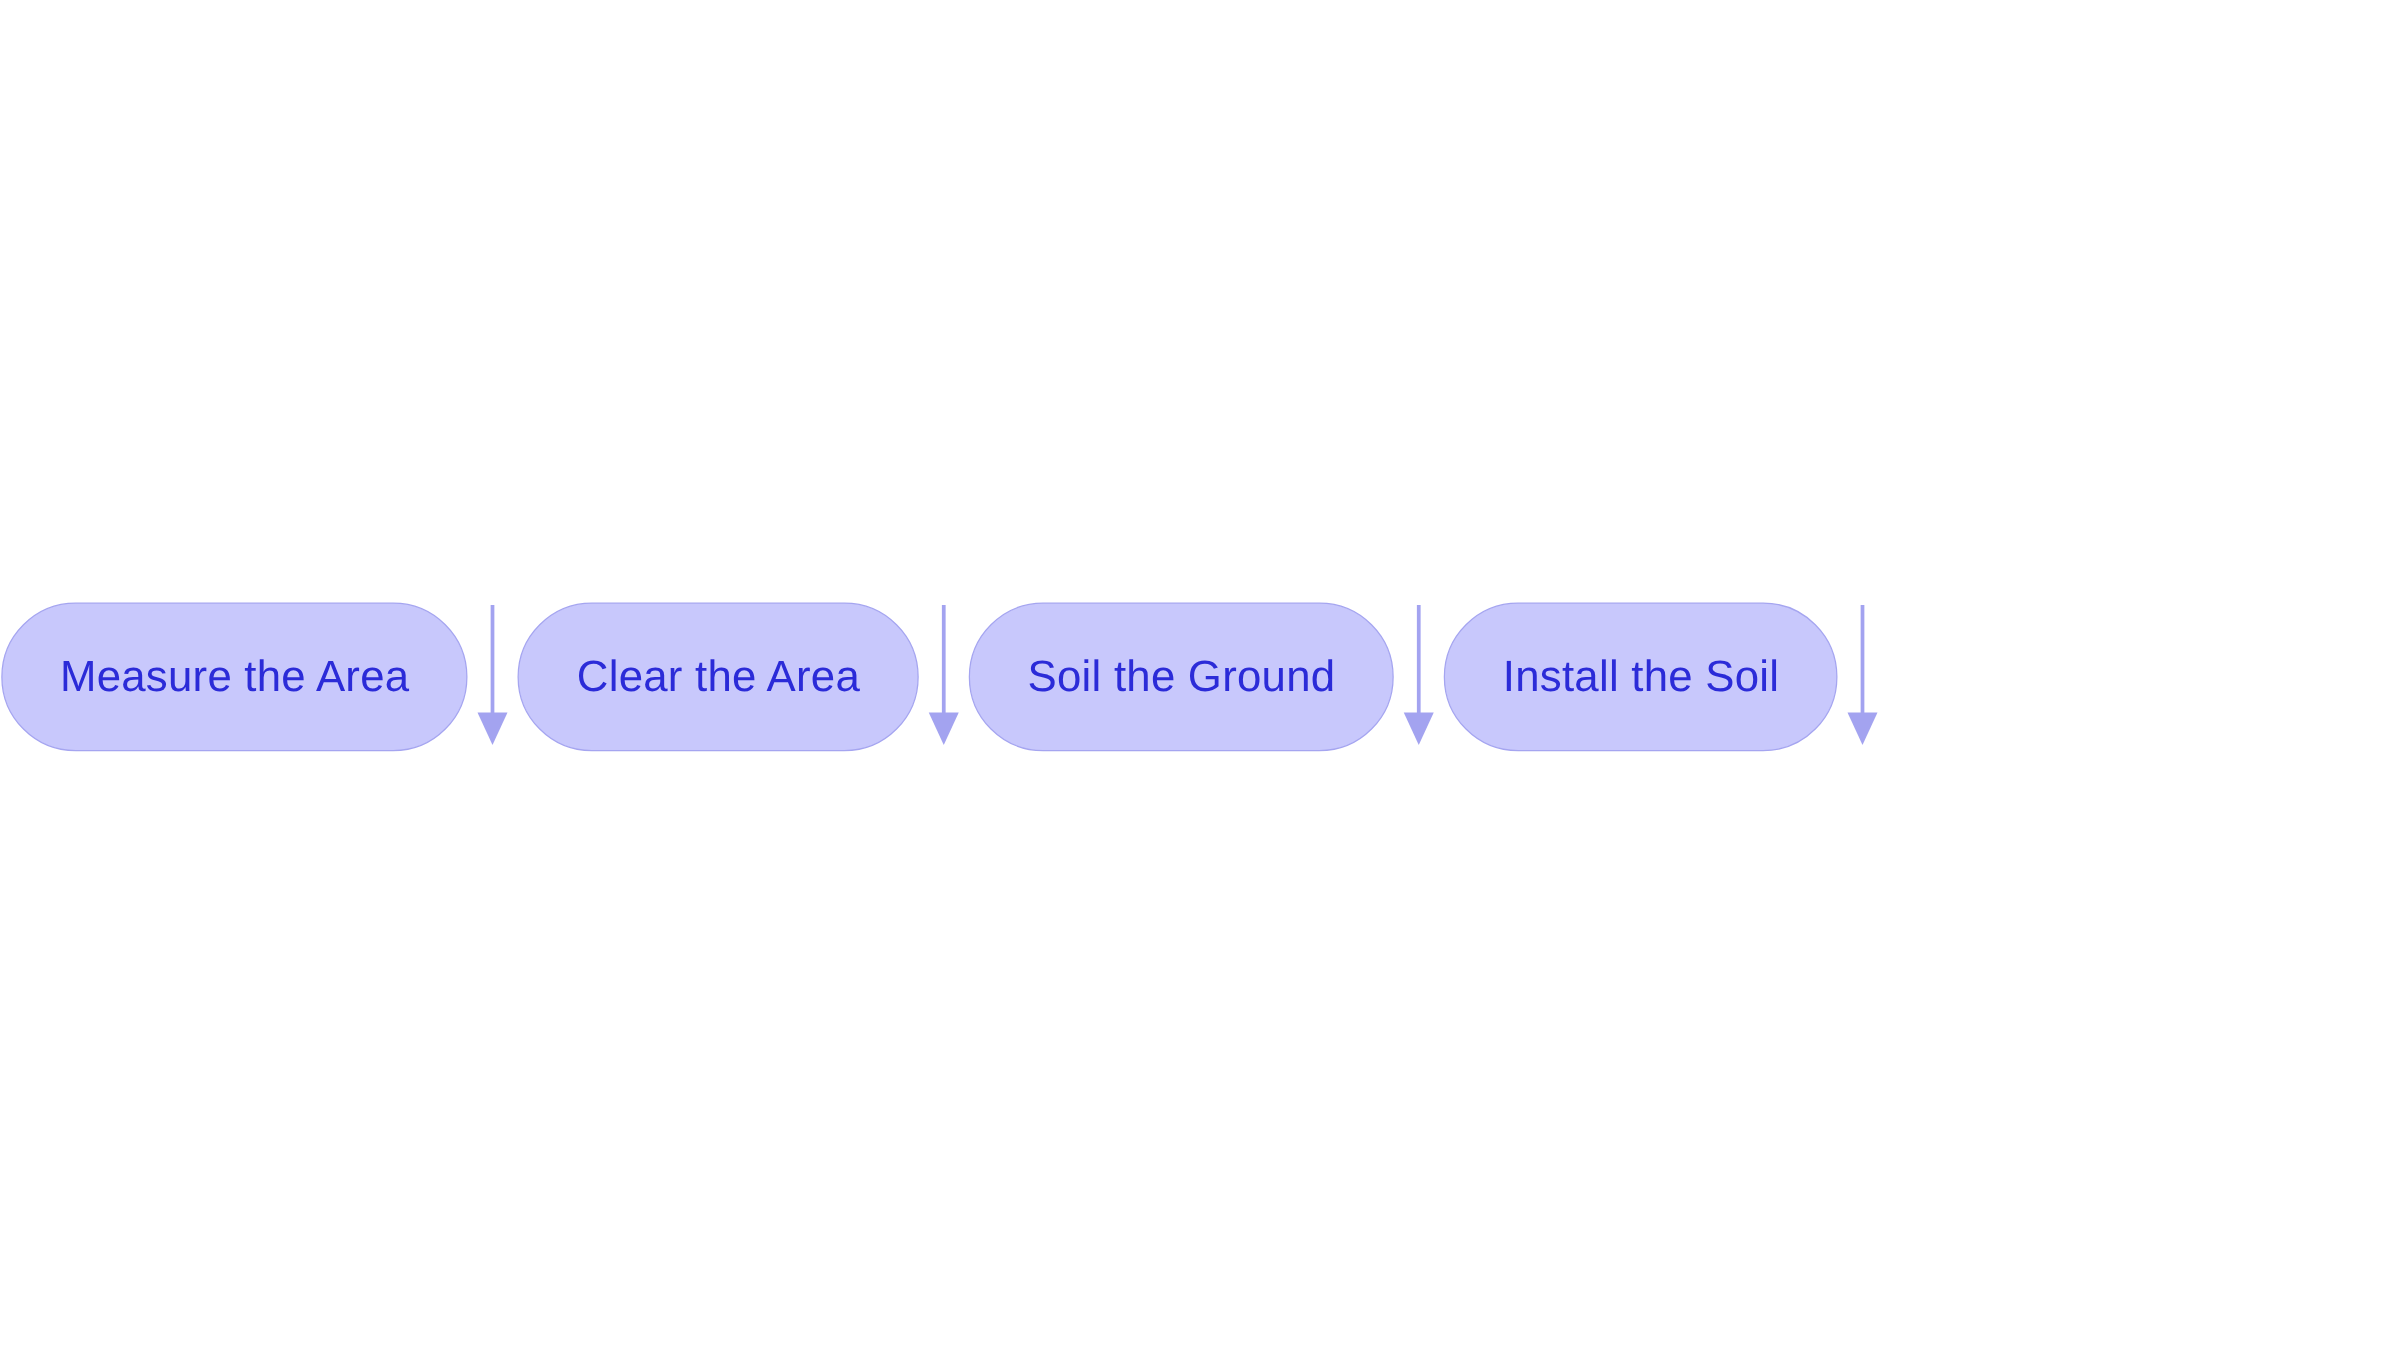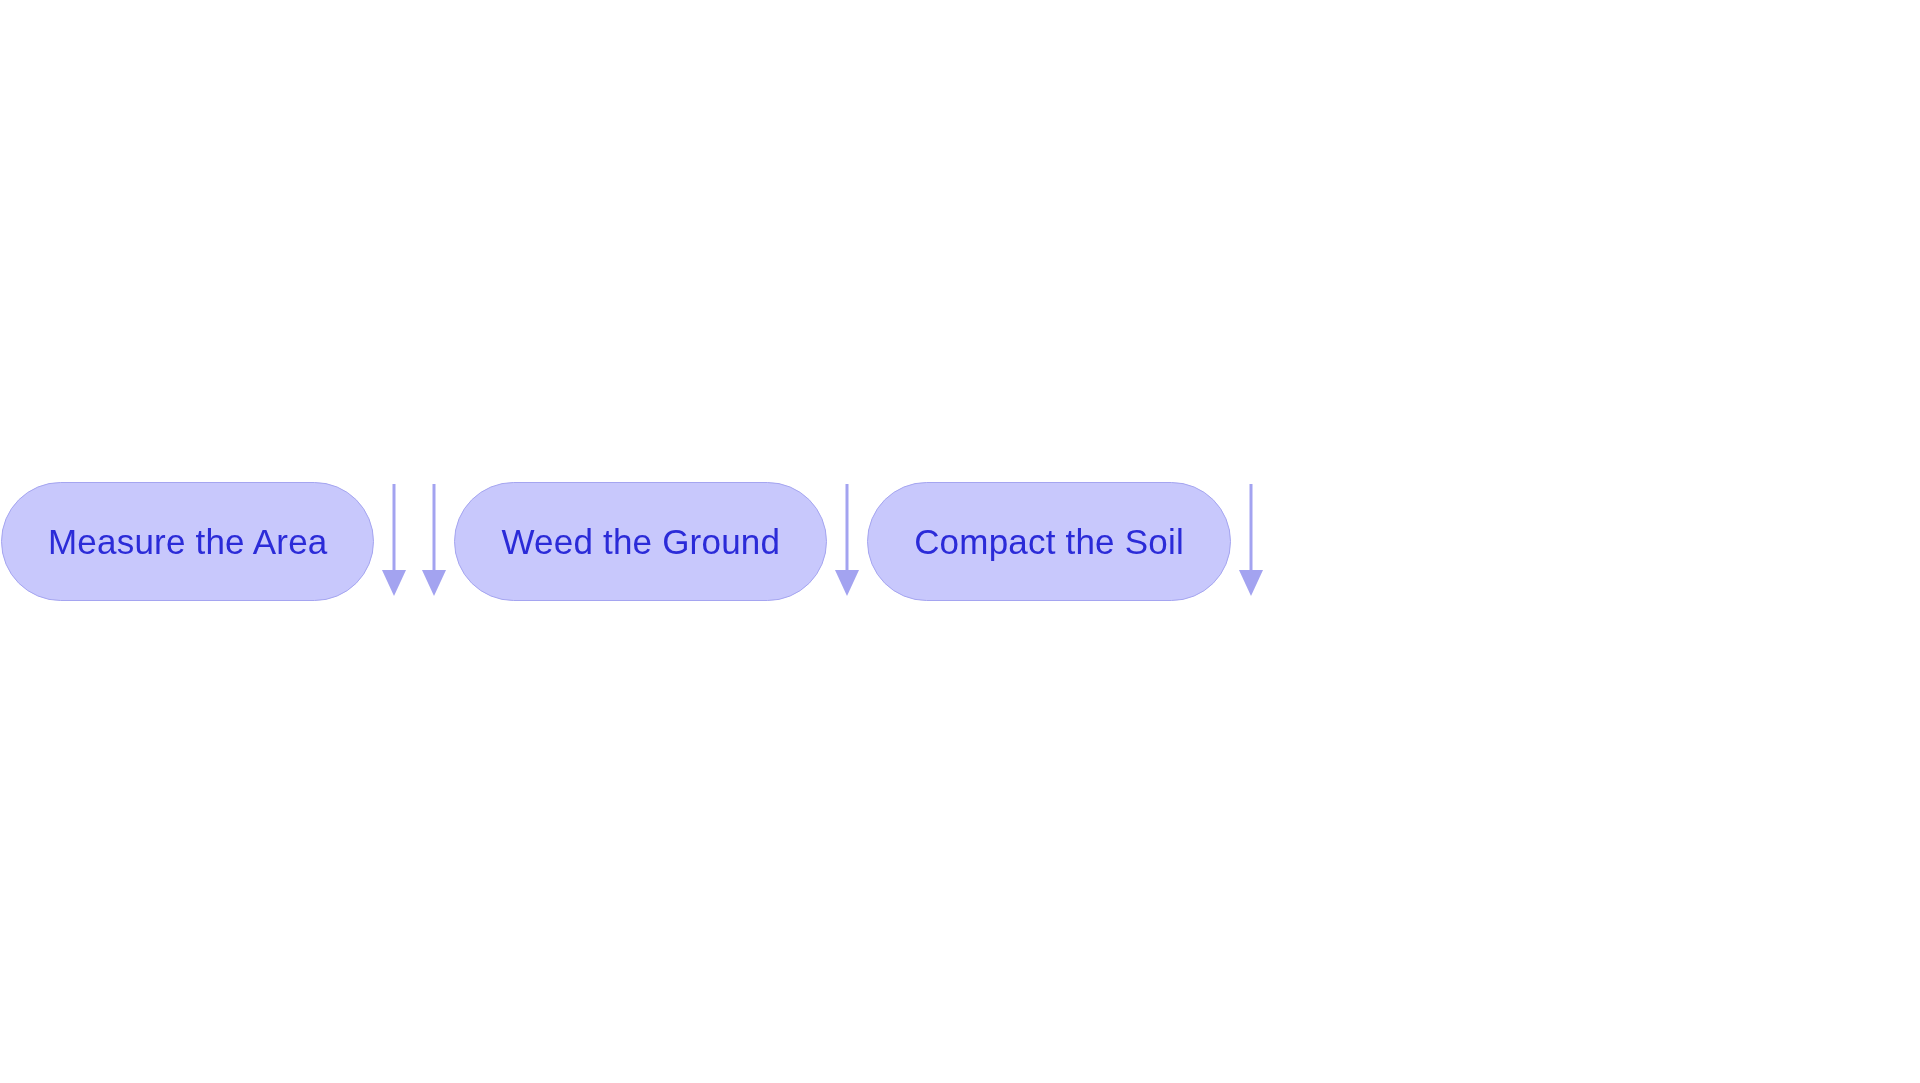--- a/index.html
+++ b/index.html
@@ -78,41 +78,44 @@
       <span class="node-label">Measure the Area</span>
     </div>
 
     <div class="flow-connector">
       <svg viewBox="0 0 40 115" xmlns="http://www.w3.org/2000/svg" aria-hidden="true">
         <line x1="20" y1="0" x2="20" y2="88" stroke="#a3a3f0" stroke-width="3"></line>
         <polygon points="8,86 32,86 20,112" fill="#a3a3f0"></polygon>
       </svg>
     </div>
 
-
-    <div class="flow-connector">
-      <svg viewBox="0 0 40 115" xmlns="http://www.w3.org/2000/svg" aria-hidden="true">
-        <line x1="20" y1="0" x2="20" y2="88" stroke="#a3a3f0" stroke-width="3"></line>
-        <polygon points="8,86 32,86 20,112" fill="#a3a3f0"></polygon>
-      </svg>
-    </div>
-
     <div class="flow-node">
-      <span class="node-label">Weed the Ground</span>
+      <span class="node-label">Clear the Area</span>
     </div>
 
     <div class="flow-connector">
       <svg viewBox="0 0 40 115" xmlns="http://www.w3.org/2000/svg" aria-hidden="true">
         <line x1="20" y1="0" x2="20" y2="88" stroke="#a3a3f0" stroke-width="3"></line>
         <polygon points="8,86 32,86 20,112" fill="#a3a3f0"></polygon>
       </svg>
     </div>
 
     <div class="flow-node">
-      <span class="node-label">Compact the Soil</span>
+      <span class="node-label">Soil the Ground</span>
+    </div>
+
+    <div class="flow-connector">
+      <svg viewBox="0 0 40 115" xmlns="http://www.w3.org/2000/svg" aria-hidden="true">
+        <line x1="20" y1="0" x2="20" y2="88" stroke="#a3a3f0" stroke-width="3"></line>
+        <polygon points="8,86 32,86 20,112" fill="#a3a3f0"></polygon>
+      </svg>
+    </div>
+
+    <div class="flow-node">
+      <span class="node-label">Install the Soil</span>
     </div>
 
     <div class="flow-connector">
       <svg viewBox="0 0 40 115" xmlns="http://www.w3.org/2000/svg" aria-hidden="true">
         <line x1="20" y1="0" x2="20" y2="88" stroke="#a3a3f0" stroke-width="3"></line>
         <polygon points="8,86 32,86 20,112" fill="#a3a3f0"></polygon>
       </svg>
     </div>
 
 

